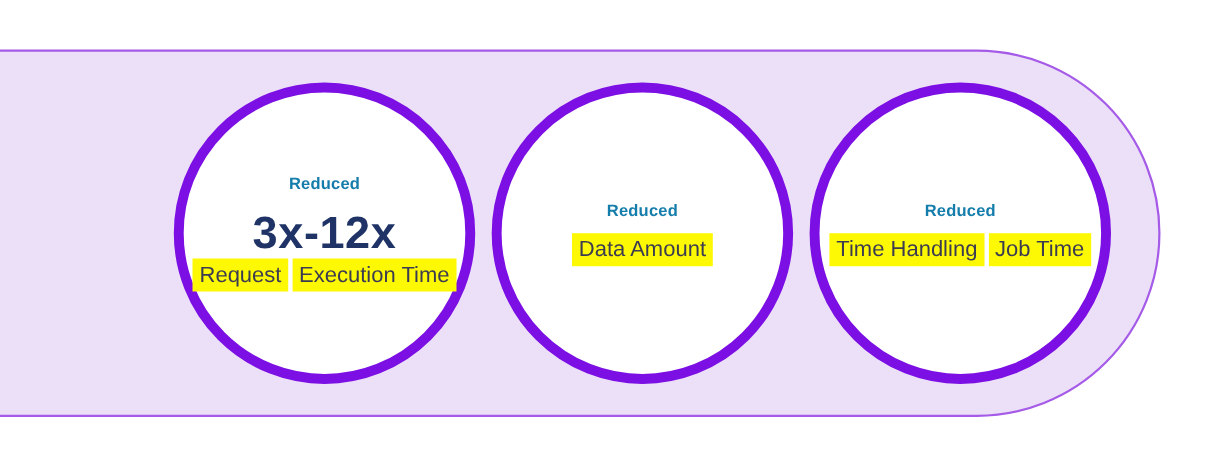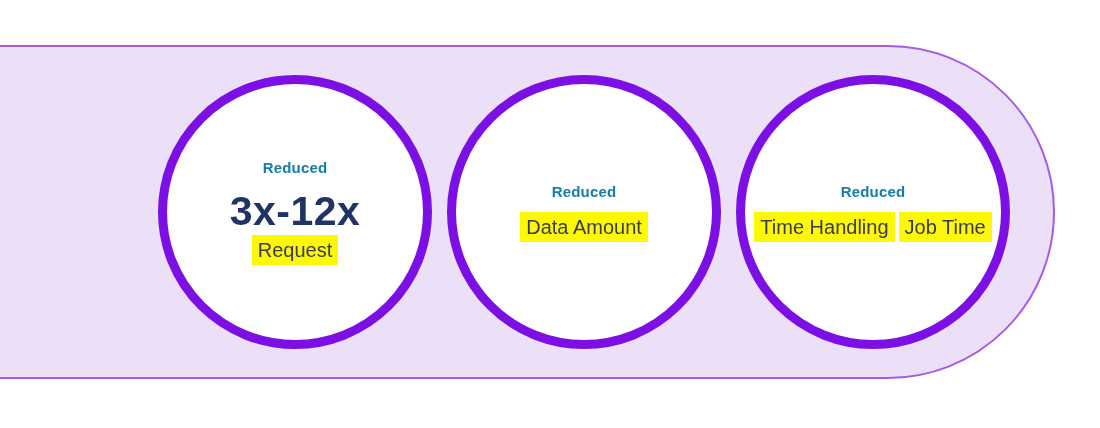--- a/index.html
+++ b/index.html
@@ -85,20 +85,21 @@
 <div class="stage">
   <div class="banner"></div>
 
   <div class="circles">
 
     <div class="circle">
       <div class="tag">Reduced</div>
       <div class="value">3x-12x</div>
       <div class="label">
         <span class="hl">Request</span>
+        <span class="hl">Execution Time</span>
       </div>
     </div>
 
     <div class="circle">
       <div class="tag">Reduced</div>
       <div class="label">
         <span class="hl">Data Amount</span>
       </div>
     </div>
 

